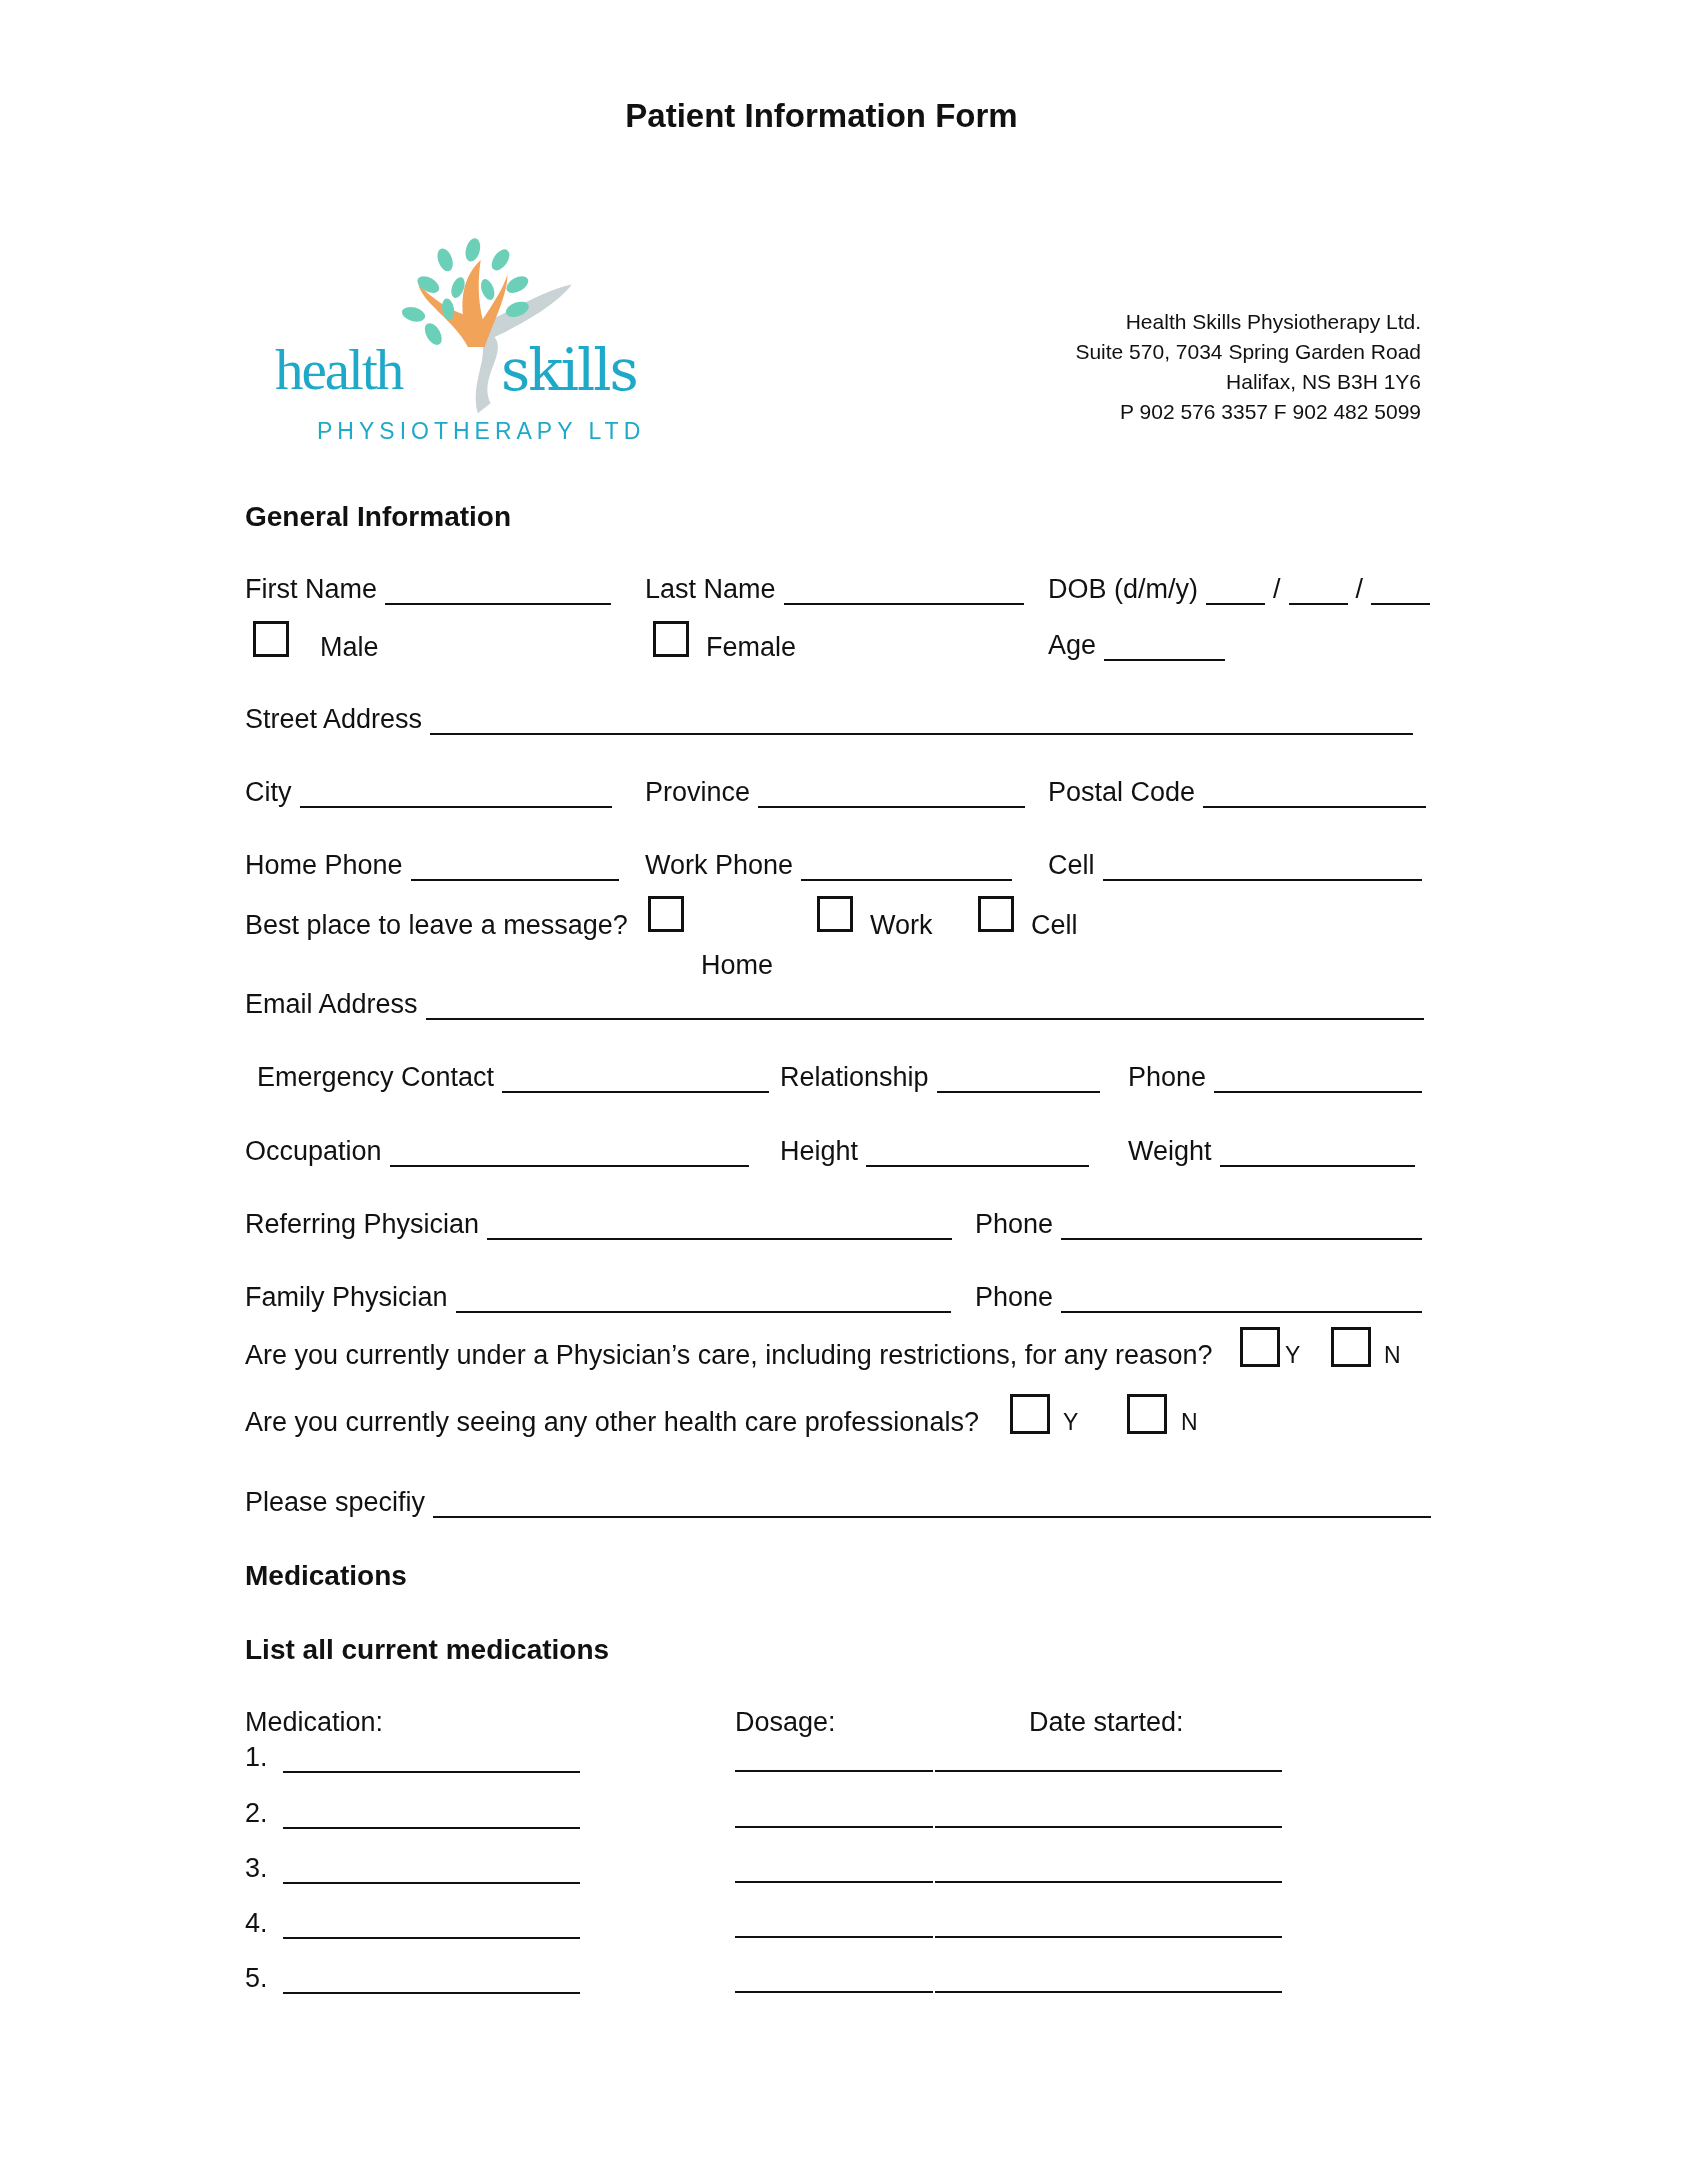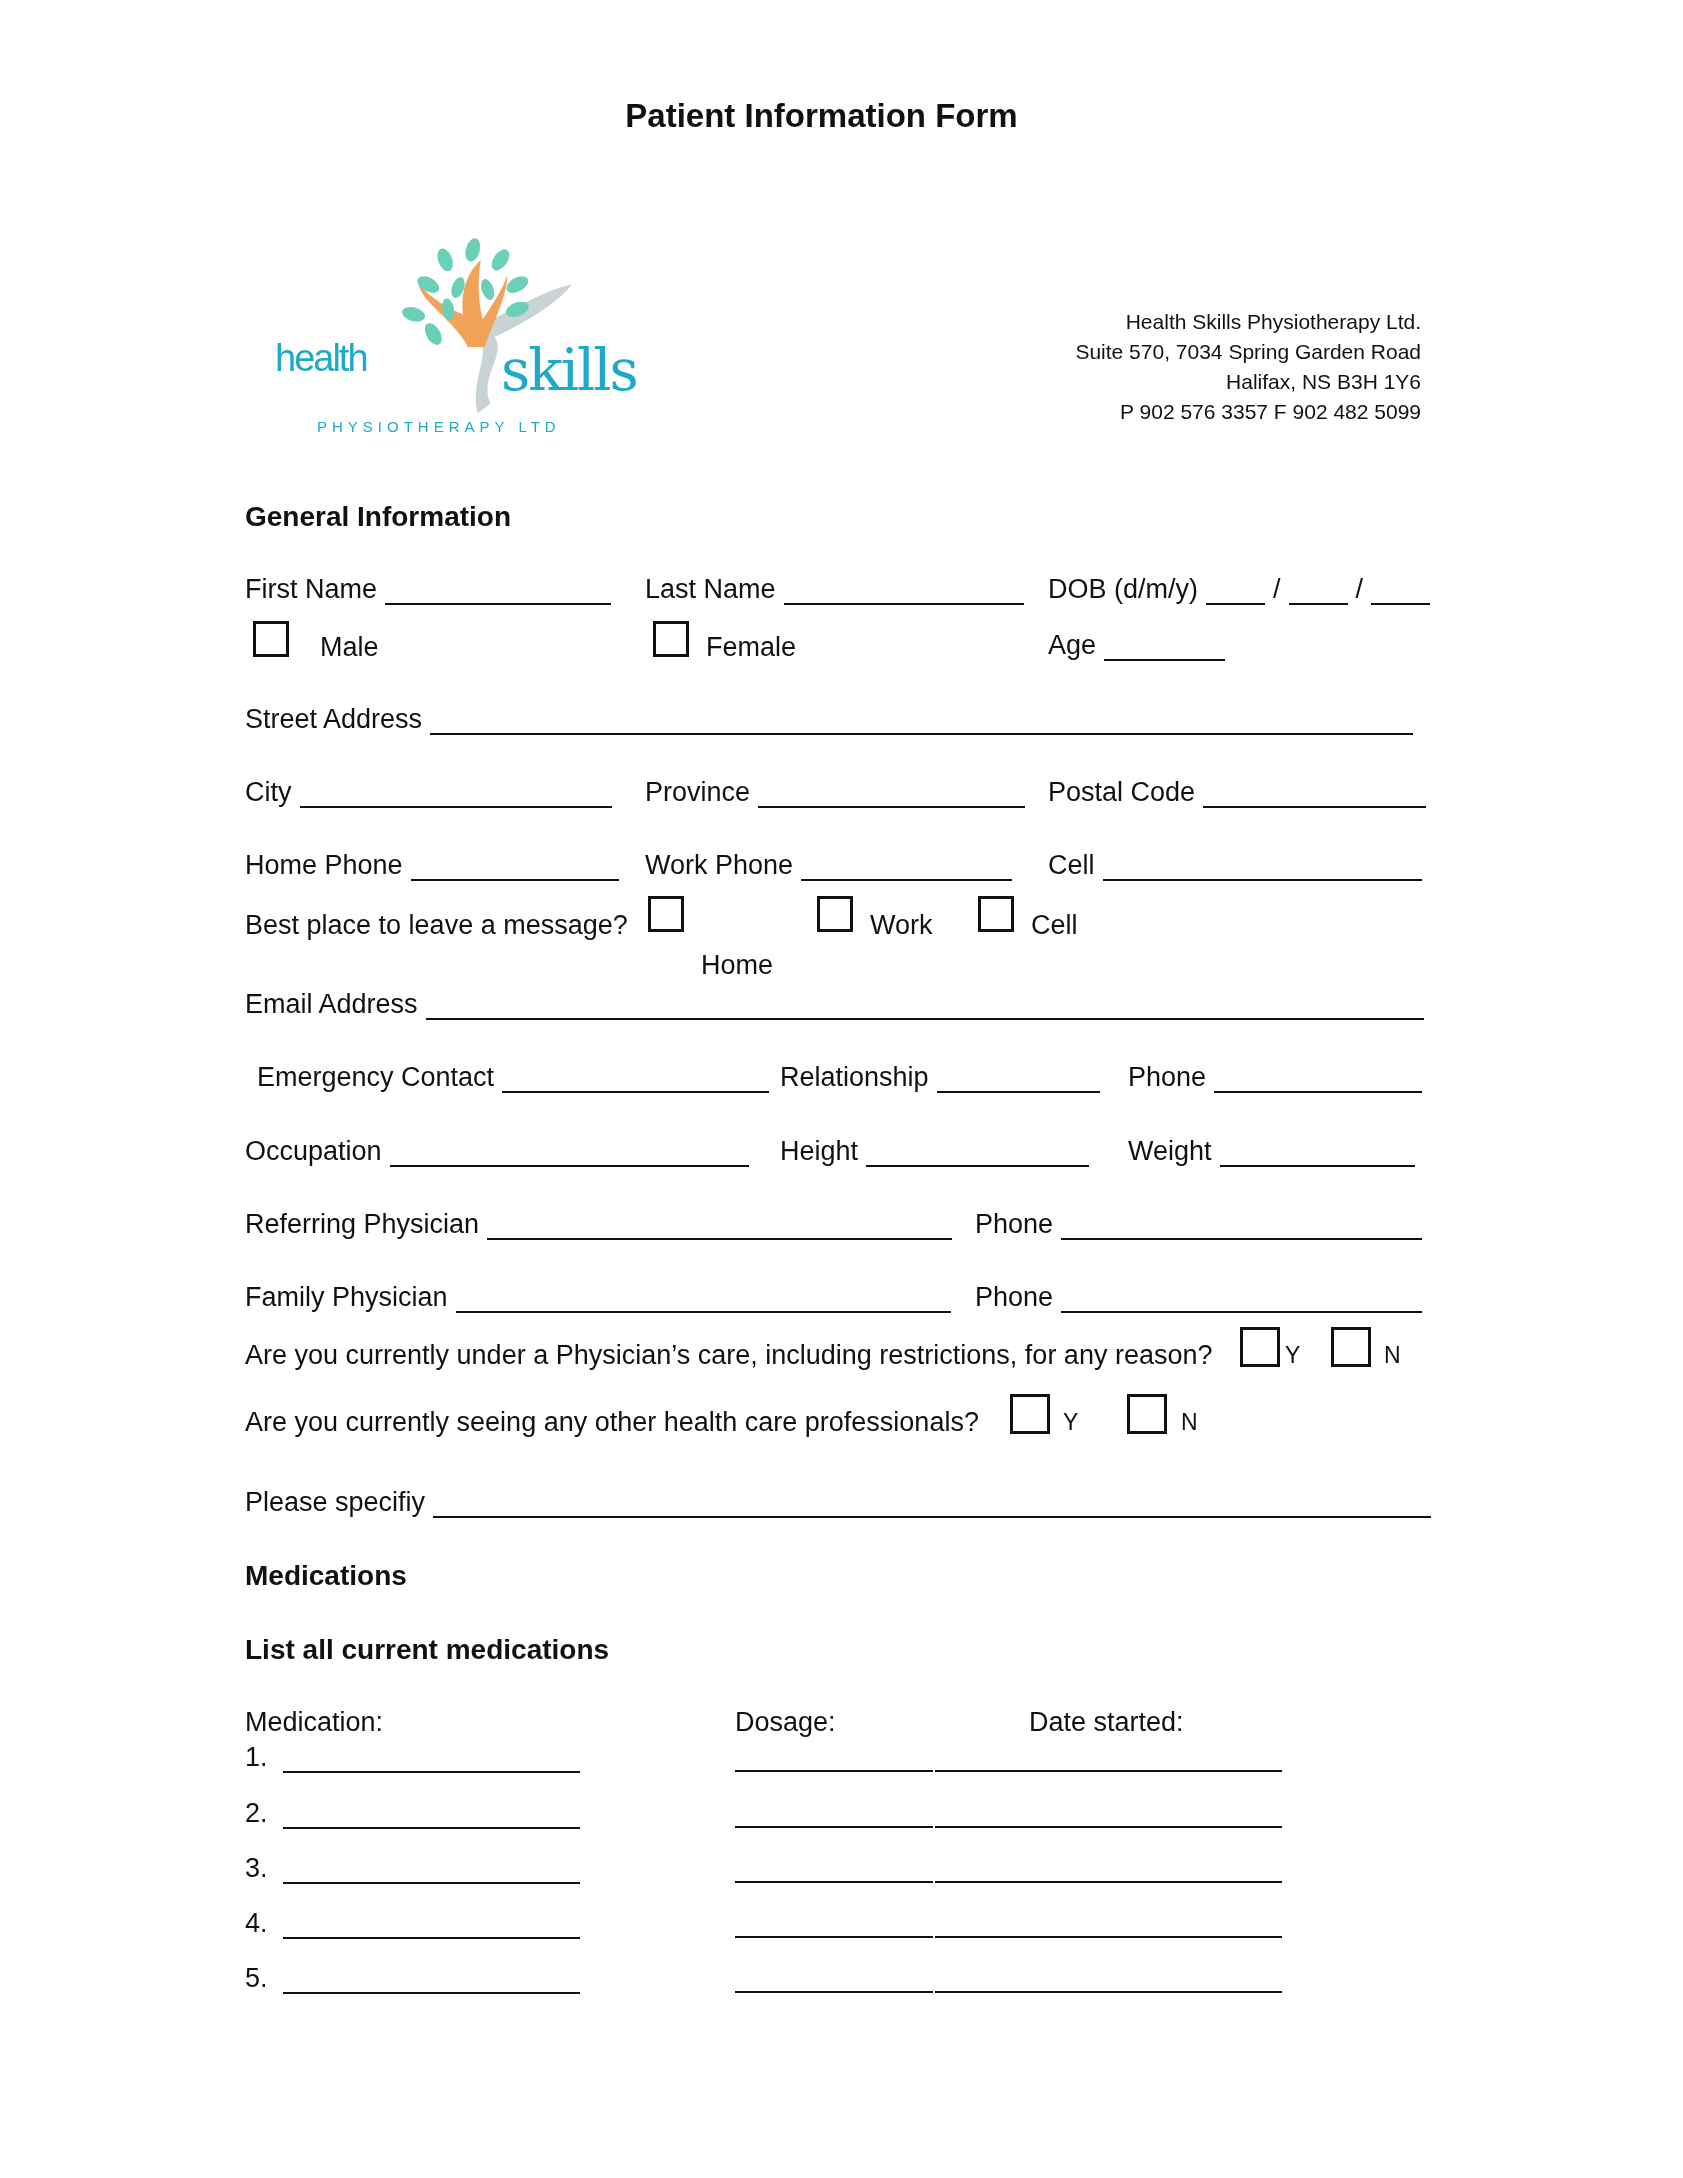--- a/index.html
+++ b/index.html
@@ -34,23 +34,23 @@
       <ellipse cx="245" cy="55" rx="7" ry="12" transform="rotate(60 245 55)"></ellipse>
       <ellipse cx="155" cy="55" rx="7" ry="12" transform="rotate(-60 155 55)"></ellipse>
       <ellipse cx="140" cy="85" rx="7" ry="12" transform="rotate(-75 140 85)"></ellipse>
       <ellipse cx="245" cy="80" rx="7" ry="12" transform="rotate(70 245 80)"></ellipse>
       <ellipse cx="160" cy="105" rx="7" ry="12" transform="rotate(-30 160 105)"></ellipse>
       <ellipse cx="185" cy="58" rx="6" ry="11" transform="rotate(20 185 58)"></ellipse>
       <ellipse cx="215" cy="60" rx="6" ry="11" transform="rotate(-20 215 60)"></ellipse>
       <ellipse cx="175" cy="80" rx="6" ry="11" transform="rotate(-10 175 80)"></ellipse>
     </g>
   </svg>
-  <div class="abs" style="left:0;top:107px;font-family:Liberation Sans, sans-serif;font-size:38px;color:#1fa9c9;letter-spacing:-2px;">health</div>
+  <div class="abs" style="left:0;top:107px;font-family:Liberation Serif, serif;font-size:57px;color:#1fa9c9;letter-spacing:-2px;">health</div>
   <div class="abs" style="left:226px;top:107px;font-family:'DejaVu Serif','Liberation Serif',serif;font-size:57px;color:#1fa9c9;letter-spacing:-2px;">skills</div>
-  <div class="abs" style="left:42px;top:188px;font-size:15px;color:#1fa9c9;letter-spacing:5px;">PHYSIOTHERAPY LTD</div>
+  <div class="abs" style="left:42px;top:188px;font-size:23px;color:#1fa9c9;letter-spacing:5px;">PHYSIOTHERAPY LTD</div>
 </div>
 
 <div class="abs addr">
   <div>Health Skills Physiotherapy Ltd.</div>
   <div>Suite 570, 7034 Spring Garden Road</div>
   <div>Halifax, NS  B3H 1Y6</div>
   <div>P 902 576 3357  F 902 482 5099</div>
 </div>
 
 <div class="abs h2" style="top:501px;">General Information</div>

